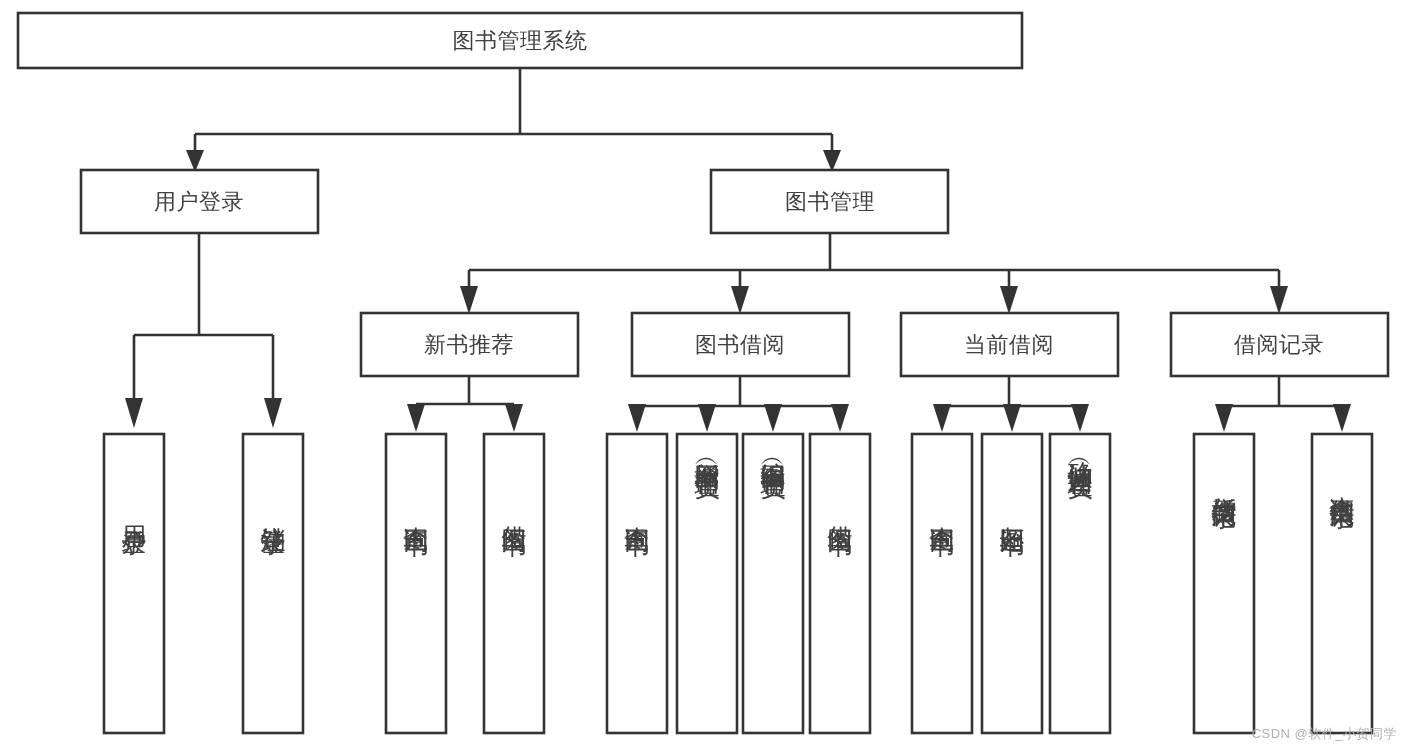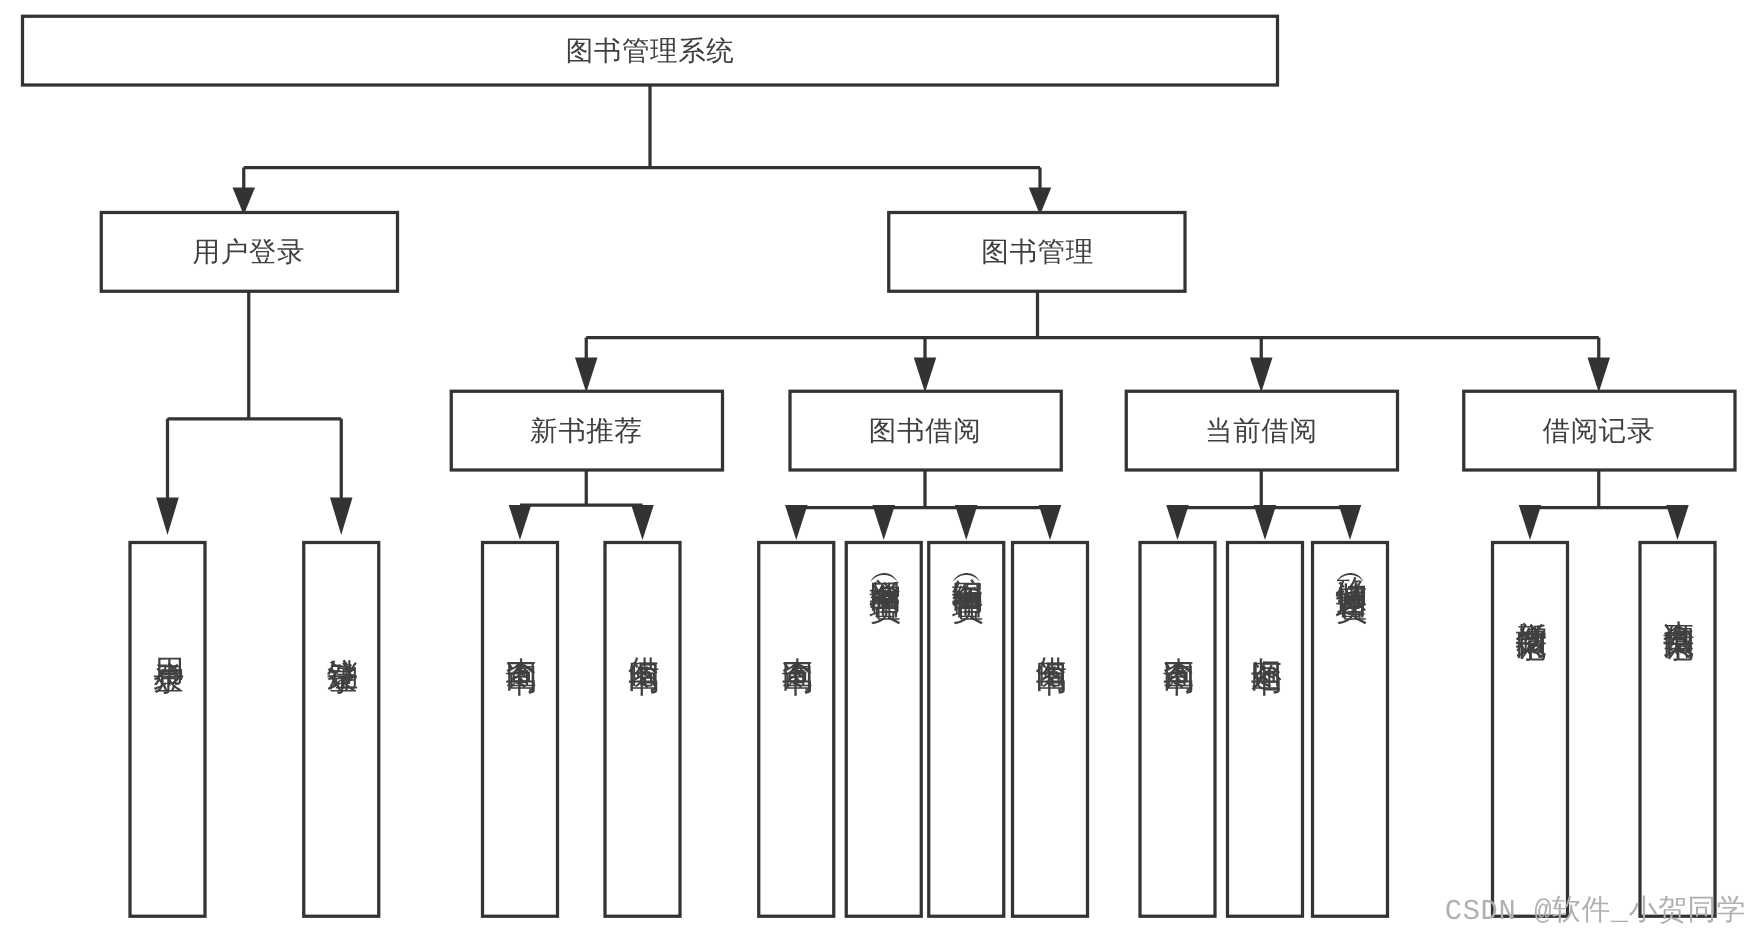--- a/index.html
+++ b/index.html
@@ -65,23 +65,23 @@
     line-height: 1.08;
     color: #404040;
     font-family: "Liberation Sans", "DejaVu Sans", sans-serif;
     letter-spacing: 2px;
     white-space: nowrap;
   }
   .watermark {
     position: absolute;
     right: 8px;
     bottom: 4px;
-    font-size: 23px;
+    font-size: 13px;
     color: #b0b0b0;
-    font-family: Liberation Mono, monospace;
+    font-family: Liberation Sans, sans-serif;
     letter-spacing: 0.5px;
     white-space: nowrap;
   }
 </style>
 </head>
 <body>
 
 <div id="diagram-root">
 
   <svg class="diagram-canvas" viewBox="0 0 1405 747" xmlns="http://www.w3.org/2000/svg">

